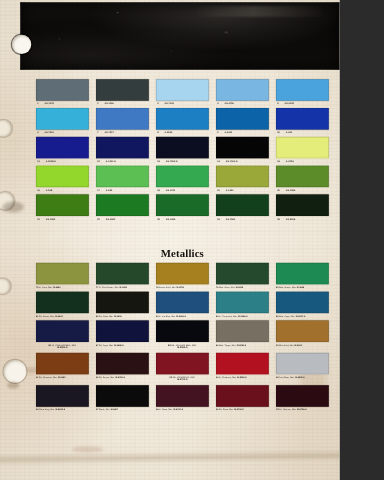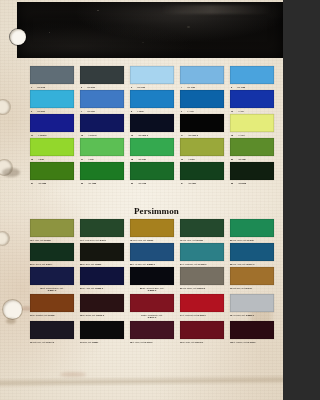--- a/index.html
+++ b/index.html
@@ -396,16 +396,16 @@
       <div class="cell" style="left: 180px; top: 321px; width: 44px; height: 18px;">
         <div class="chip met" style="background: rgb(106, 16, 29);"></div>
         <div class="label" style="top: 19.5px; left: 0px; transform: scale(0.92); transform-origin: left top;"><span class="num">99</span> <span>Dk. Rose, Met.</span> <span class="code">M-8798-P</span></div>
       </div>
       <div class="cell" style="left: 230px; top: 321px; width: 44px; height: 18px;">
         <div class="chip met" style="background: rgb(43, 10, 18);"></div>
         <div class="label" style="top: 19.5px; left: 0px; transform: scale(0.92); transform-origin: left top;"><span class="num">100</span> <span>Lt. Maroon, Met.</span> <span class="code">M-8798-S</span></div>
       </div>
     </div>
 
-  <div class="metallics-title" style="left:134px;top:206px;">Persimmon</div>
+  <div class="metallics-title" style="left:134px;top:206px;">Metallics</div>
 
   <div class="bottom-edge"></div>
 </div>
 
 </body></html>

